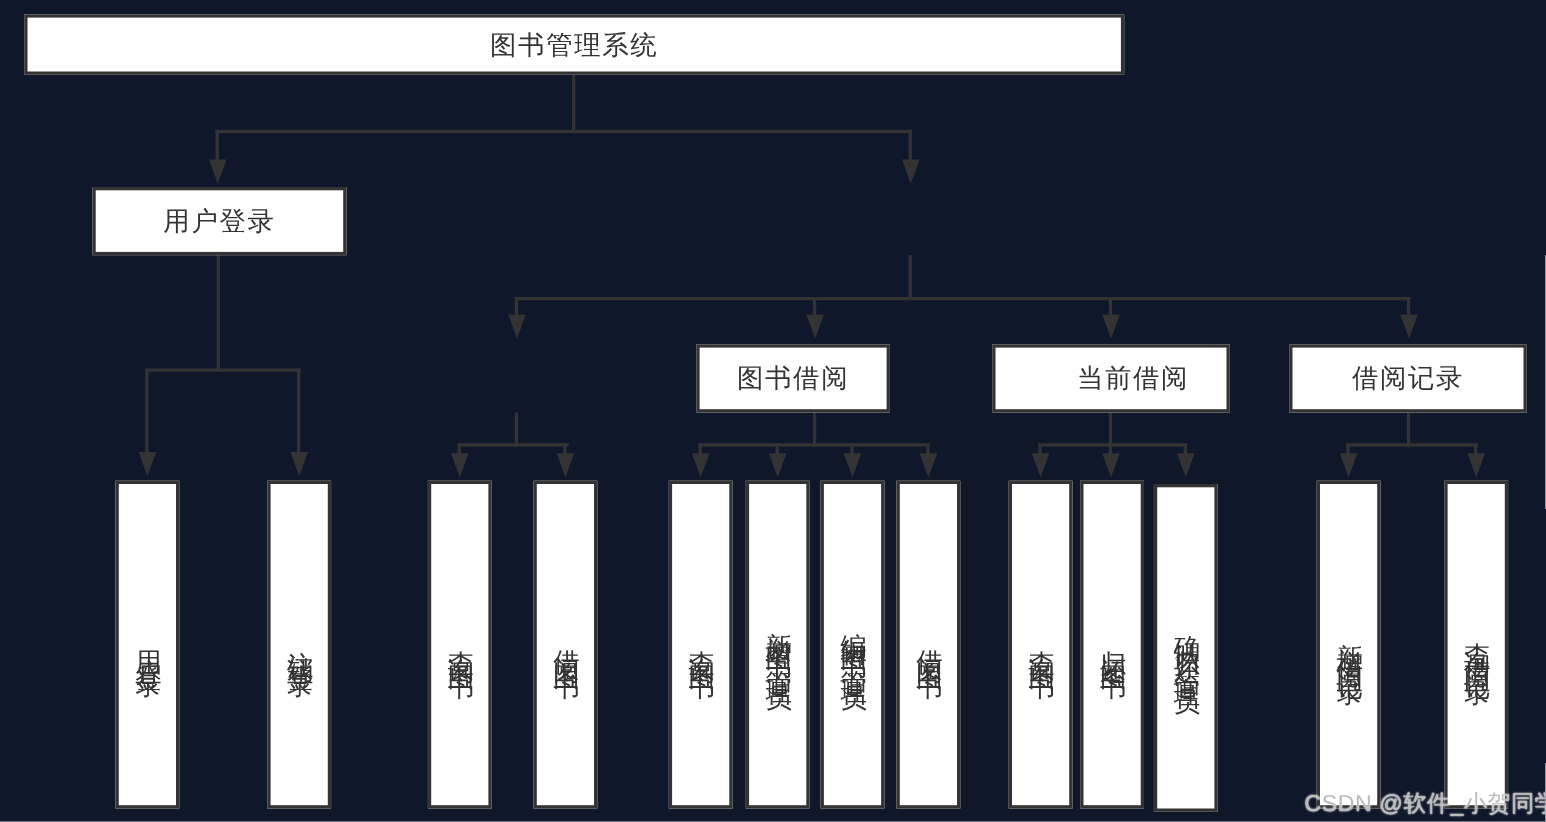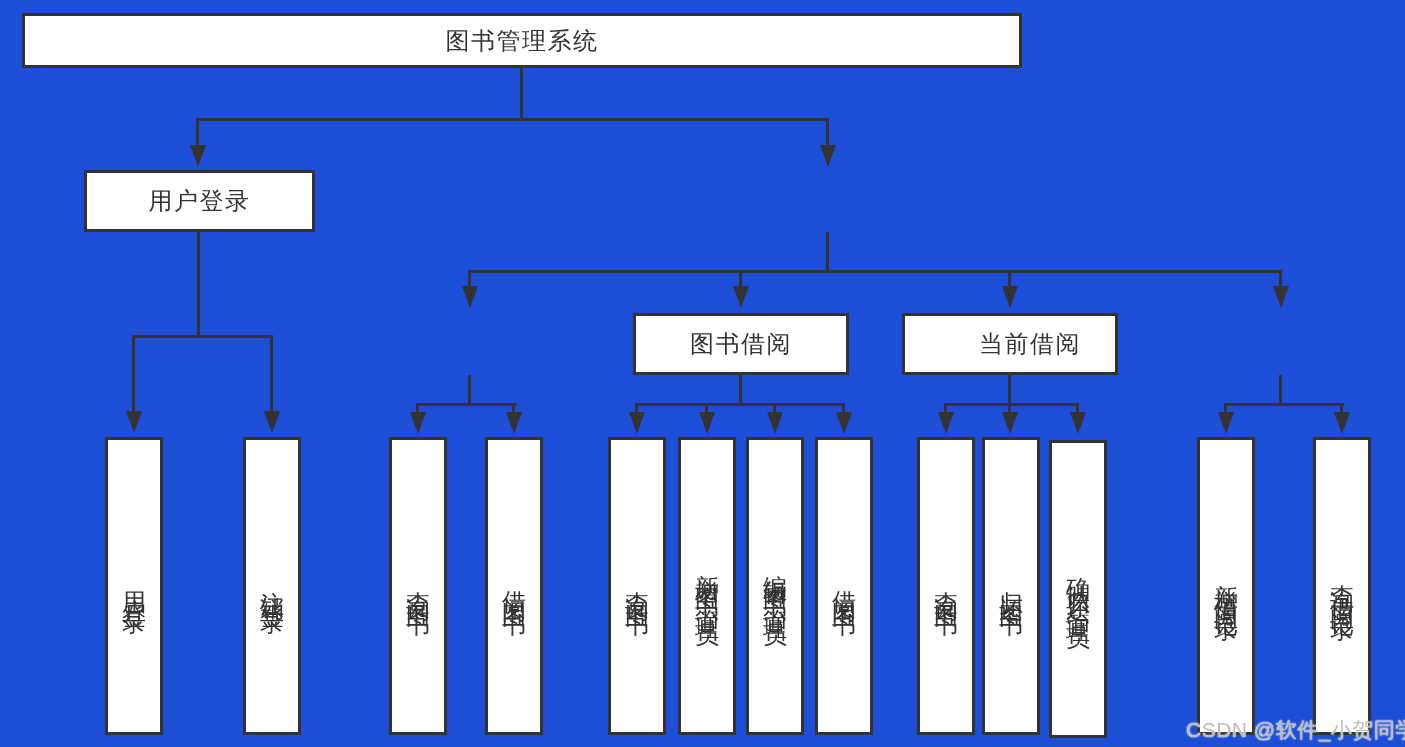--- a/index.html
+++ b/index.html
@@ -3,21 +3,21 @@
 <meta charset="utf-8">
 <style>
   :root{
     --line:#333333;
     --text:#333333;
   }
   html,body{margin:0;padding:0;background:#ffffff;}
   .canvas{
     position:relative;
     width:1405px;height:747px;
-    background:#1d4ed8;
+    background:#0f172a;
     font-family:"Liberation Sans","DejaVu Sans",sans-serif;
     color:var(--text);
     overflow:hidden;
   }
   .box{
     position:absolute;
     background:#ffffff;
     border:3px solid var(--line);
     box-sizing:border-box;
     display:flex;
@@ -121,25 +121,28 @@
   <div class="arrow" style="left:1334px;top:412px;"></div>
 
   <div class="box hlabel" style="left:22px;top:13px;width:1000px;height:55px;">
     <span>图书管理系统</span>
   </div>
 
   <div class="box hlabel" style="left:84px;top:170px;width:231px;height:62px;">
     <span>用户登录</span>
   </div>
 
-  <div class="box hlabel" style="left:633px;top:313px;width:216px;height:62px;">
+  <div class="box hlabel" style="left:633px;top:313px;width:176px;height:62px;">
     <span>图书借阅</span>
   </div>
   <div class="box hlabel" style="left:902px;top:313px;width:216px;height:62px;padding-left:40px;">
     <span>当前借阅</span>
+  </div>
+  <div class="box hlabel" style="left:1172px;top:313px;width:216px;height:62px;">
+    <span>借阅记录</span>
   </div>
 
   <div class="box vlabel" style="left:105px;top:437px;width:58px;height:298px;">
     <span>用户登录</span>
   </div>
   <div class="box vlabel" style="left:243px;top:437px;width:58px;height:298px;">
     <span>注销登录</span>
   </div>
 
   <div class="box vlabel" style="left:389px;top:437px;width:58px;height:298px;">

